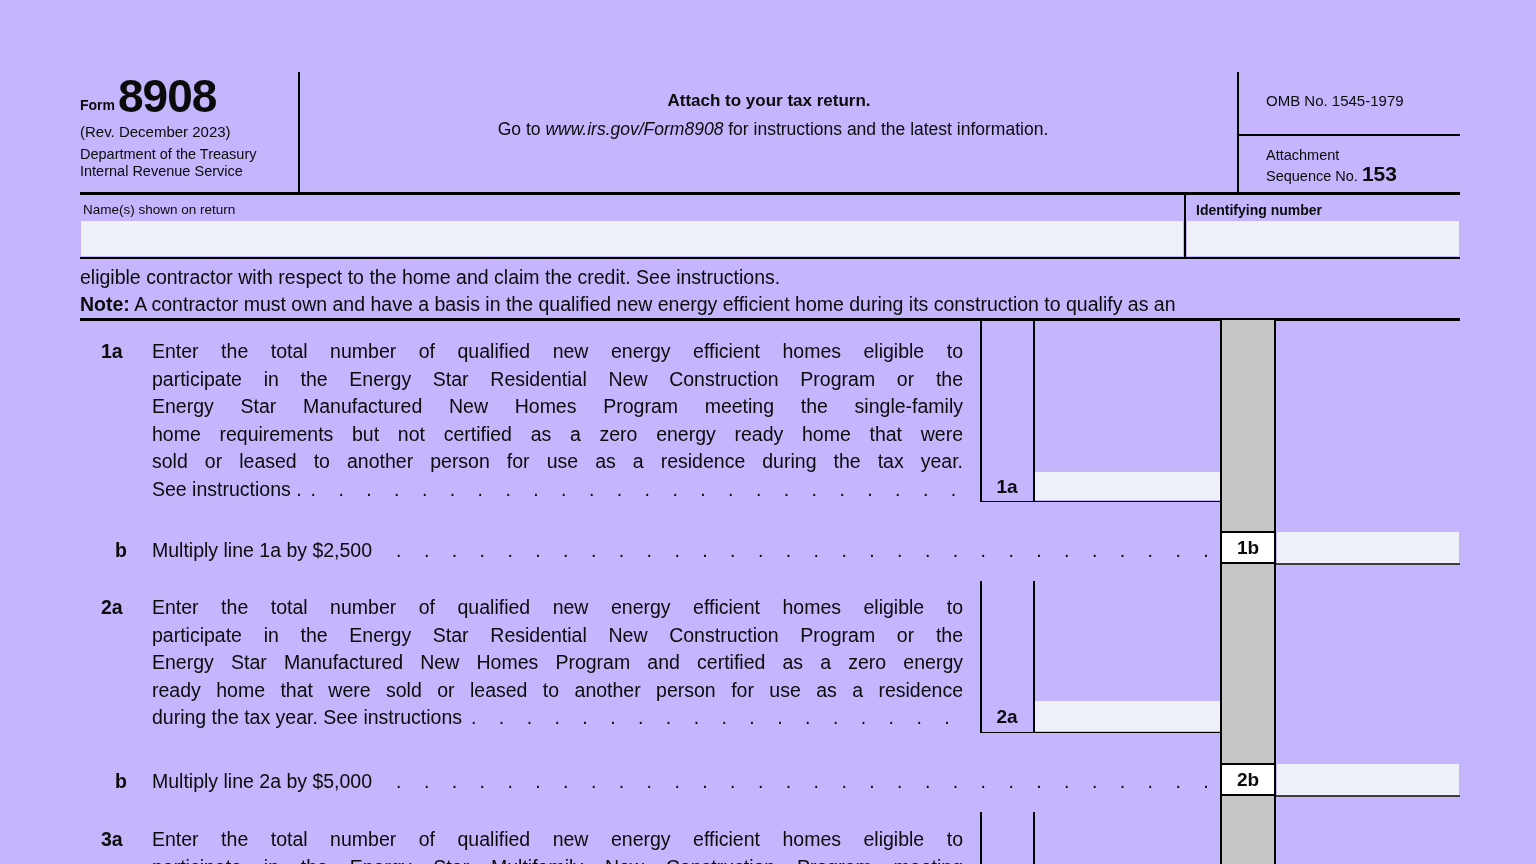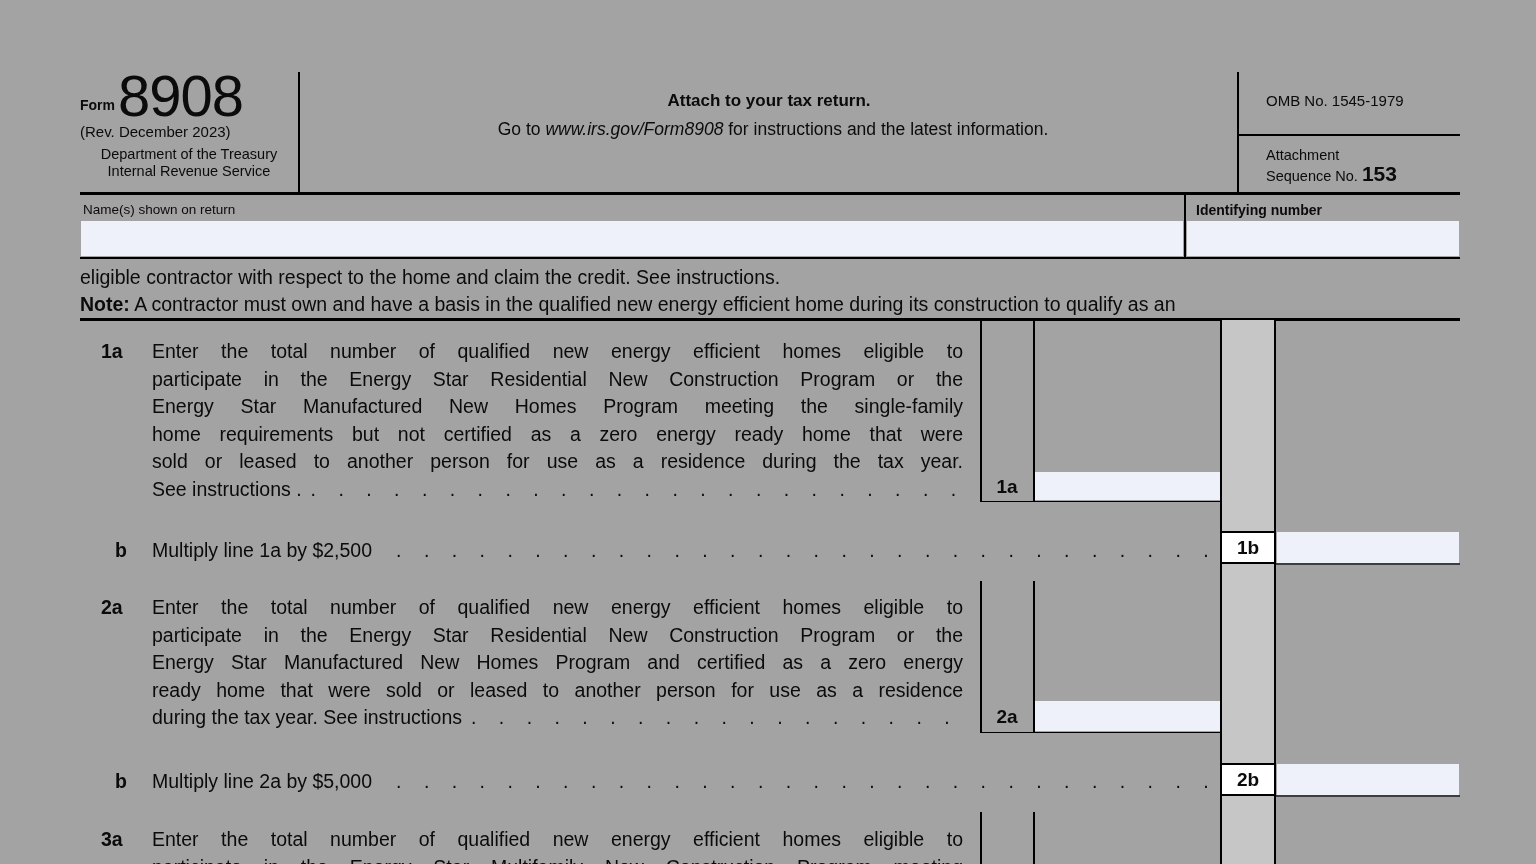--- a/index.html
+++ b/index.html
@@ -1,35 +1,35 @@
 <!DOCTYPE html>
 <html><head>
 <meta charset="utf-8">
 <style>
   * { margin:0; padding:0; box-sizing:border-box; }
   html,body { background:#ffffff; }
   .canvas {
     position:relative; width:1536px; height:864px; overflow:hidden;
-    background:#a3a3a3; color:#0b0b0b;
+    background:#c4b5fd; color:#0b0b0b;
     font-family:"Liberation Sans","DejaVu Sans",sans-serif;
   }
   .abs { position:absolute; }
   .vline { position:absolute; background:#000; width:2px; }
   .hline { position:absolute; background:#000; height:2px; }
   .blue-field {
     position:absolute; background:#eef1f9; border:none; outline:none;
     font-family:"Liberation Sans","DejaVu Sans",sans-serif; font-size:18px; padding:0 6px;
   }
   
   .hdr-left { left:80px; top:72px; width:218px; }
   .form-word-row { display:flex; align-items:flex-end; }
   .form-word { font-size:14px; font-weight:bold; padding-bottom:7px; }
-  .form-number { font-size:58px; font-weight:normal; letter-spacing:-1px; line-height:48px; padding-left:3px; }
+  .form-number { font-size:46px; font-weight:bold; letter-spacing:-1px; line-height:48px; padding-left:3px; }
   .rev { font-size:15px; margin-top:3px; }
-  .dept { font-size:14.5px; line-height:17px; margin-top:6px;text-align:center; }
+  .dept { font-size:14.5px; line-height:17px; margin-top:6px; }
   .hdr-center { left:300px; top:76px; width:938px; text-align:center; }
   .form-title { font-size:29px; font-weight:bold; line-height:32px; }
   .attach-line { font-size:17px; font-weight:bold; margin-top:15px; }
   .goto-line { font-size:17.5px; font-weight:normal; margin-top:8px;padding-left:8px; }
   .goto-line .url { font-style:italic; }
   .omb { left:1266px; top:92px; font-size:15px; }
   .att-block { left:1266px; top:147px; font-size:14.5px; line-height:17.5px; }
   .seq-num { font-size:21px; font-weight:bold; }
   
   .small-label { font-size:13.5px; }

